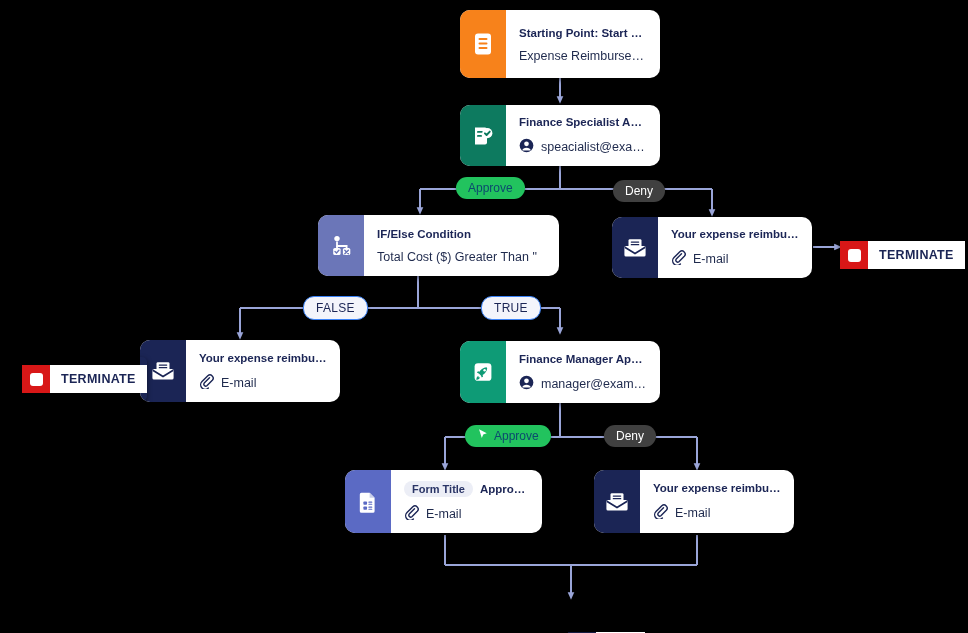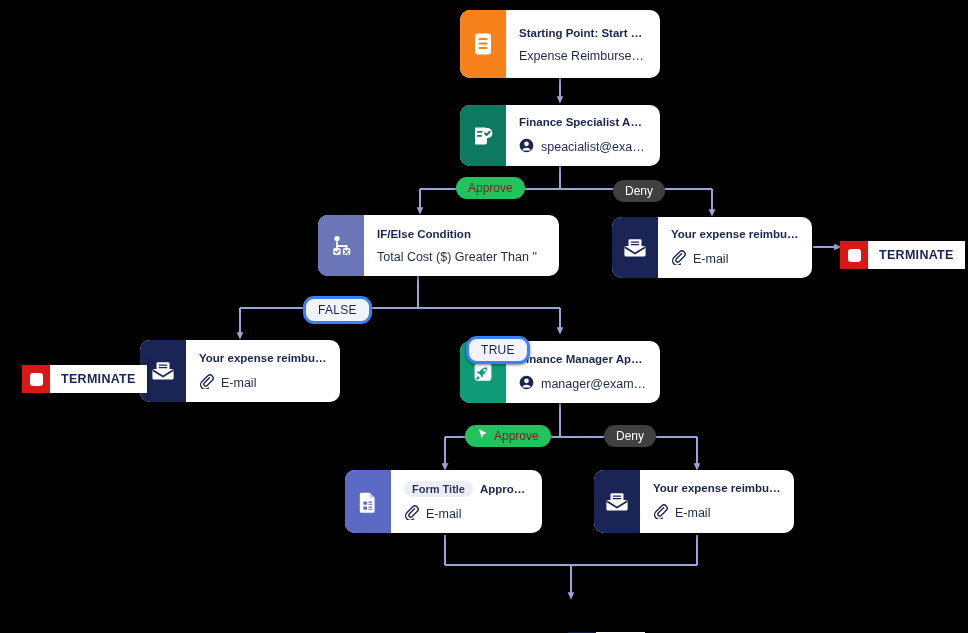--- a/index.html
+++ b/index.html
@@ -35,25 +35,25 @@
   .ip-teal2{background:#0e9b76;}
   .ip-purple{background:#6b76b8;}
   .ip-navy{background:#1b2555;}
   .ip-blue{background:#5b6ac4;}
 
   
   .pill{position:absolute;display:flex;align-items:center;gap:5px;
         height:22px;padding:0 12px;border-radius:11px;
         font-size:12px;line-height:22px;white-space:nowrap;
         box-shadow:0 1px 3px rgba(0,0,0,.5);}
-  .pill-approve{background:#22c35e;color:#7f1d1d;}
+  .pill-approve{background:#22c35e;color:#0c4a6e;}
   .pill-deny{background:#404040;color:#fff;}
   .pill-bool{background:#f3f4fb;color:#1b2555;font-size:12px;
              font-weight:normal;letter-spacing:.3px;
-             border:3px solid #3b82f6;}
+             border:1px solid #3b82f6;}
 
   
   .chip{position:absolute;display:flex;align-items:center;
         border-radius:5px;overflow:hidden;height:44px;
         box-shadow:0 2px 5px rgba(0,0,0,.55);}
   .chip .sq{width:28px;height:28px;display:flex;align-items:center;
             justify-content:center;}
   .chip .sq i{display:block;width:13px;height:13px;background:#fff;
               border-radius:3px;}
   .chip .lbl{background:#fff;color:#1b2555;font-size:12.5px;
@@ -311,21 +311,21 @@
   </div>
 
   <div class="pill pill-deny" style="left:613px;top:180px;">
     <span>Deny</span>
   </div>
 
   <div class="pill pill-bool" style="left:303px;top:296px;">
     <span>FALSE</span>
   </div>
 
-  <div class="pill pill-bool" style="left:466px;top:296px;margin-top:40px;">
+  <div class="pill pill-bool" style="left:481px;top:296px;">
     <span>TRUE</span>
   </div>
 
   <div class="pill pill-approve" style="left:465px;top:425px;">
     <span>
       <svg width="12" height="12" viewBox="0 0 14 14">
         <path d="M2.4,1.6 L11.4,6.2 L7.3,7.5 L5.6,11.6 Z" fill="#fff"></path>
       </svg>
     </span>
     <span>Approve</span>

